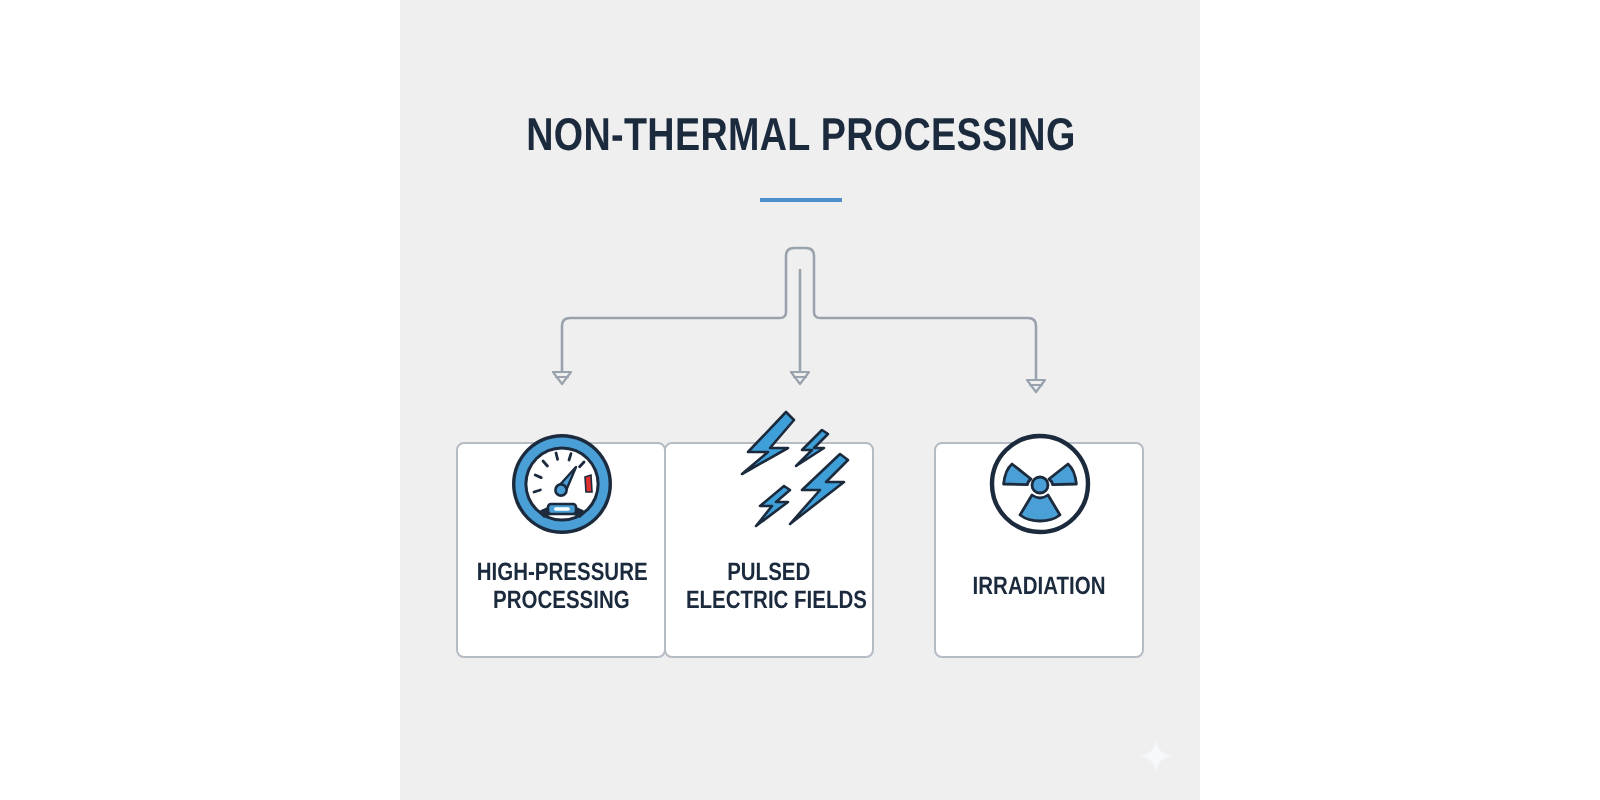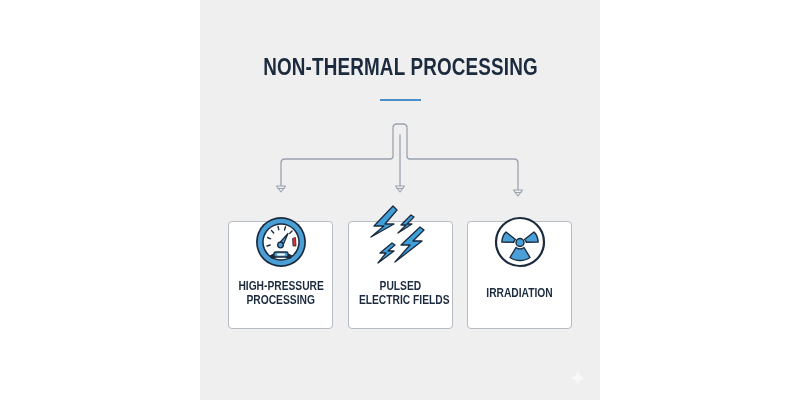--- a/index.html
+++ b/index.html
@@ -91,21 +91,21 @@
   <path d="M38.5 23.5 L41.5 22.5 L42 31 L39 31 Z" fill="#e0302f" stroke="#1b2a3d" stroke-width="0.8"></path>
 
   <path d="M24.5 29 L34 18.5 L28.5 31.5 Z" fill="#4a9fd6" stroke="#1b2a3d" stroke-width="1.2" stroke-linejoin="round"></path>
   <circle cx="26.5" cy="30" r="2.8" fill="#4a9fd6" stroke="#1b2a3d" stroke-width="1.3"></circle>
 
   <path d="M15 41 Q27 33 39 41 L36 44 Q27 39 18 44 Z" fill="#1b2a3d"></path>
   <rect x="20" y="37" width="14" height="5" rx="1.5" fill="#4a9fd6" stroke="#1b2a3d" stroke-width="1.3"></rect>
   <rect x="23" y="38.6" width="8" height="1.8" rx="0.9" fill="#ffffff"></rect>
 </svg>
 
-<div class="card" style="left:348px;">
+<div class="card" style="left:332px;">
   <div class="card-label" style="top:57px;">
     <span>PULSED</span><br>
     <span>ELECTRIC FIELDS</span>
   </div>
 </div>
 <svg class="icon" style="left:368px; top:205px;" width="66" height="66" viewBox="0 0 66 66">
   <g fill="#3f9fd8" stroke="#1b2a3d" stroke-width="1.3" stroke-linejoin="round">
 
     <path d="M25 1 L6 21 L16 21 L3 32 L26 19 L17 19 L29 5 Z"></path>
 

